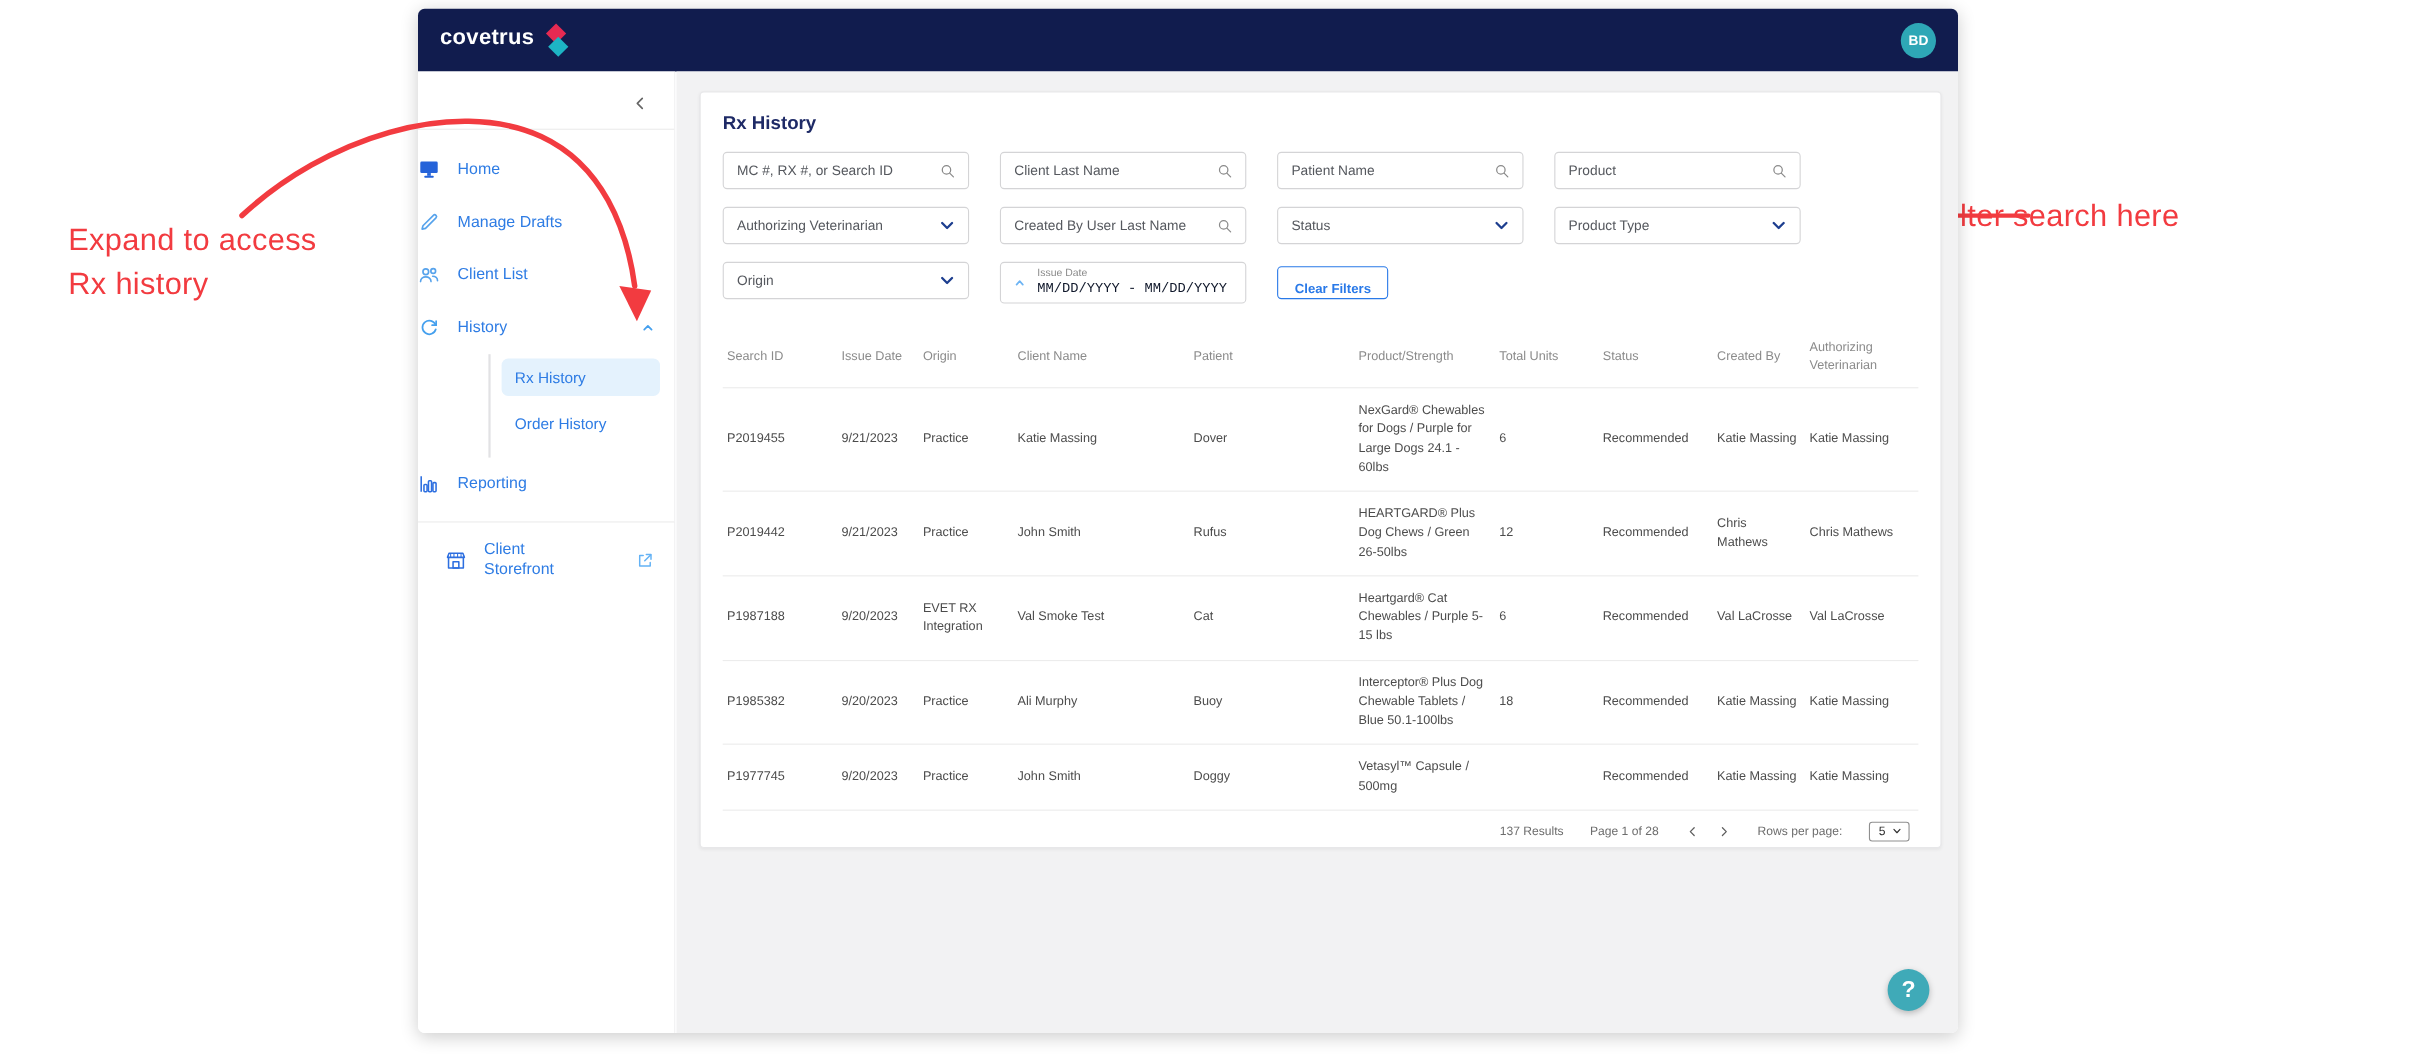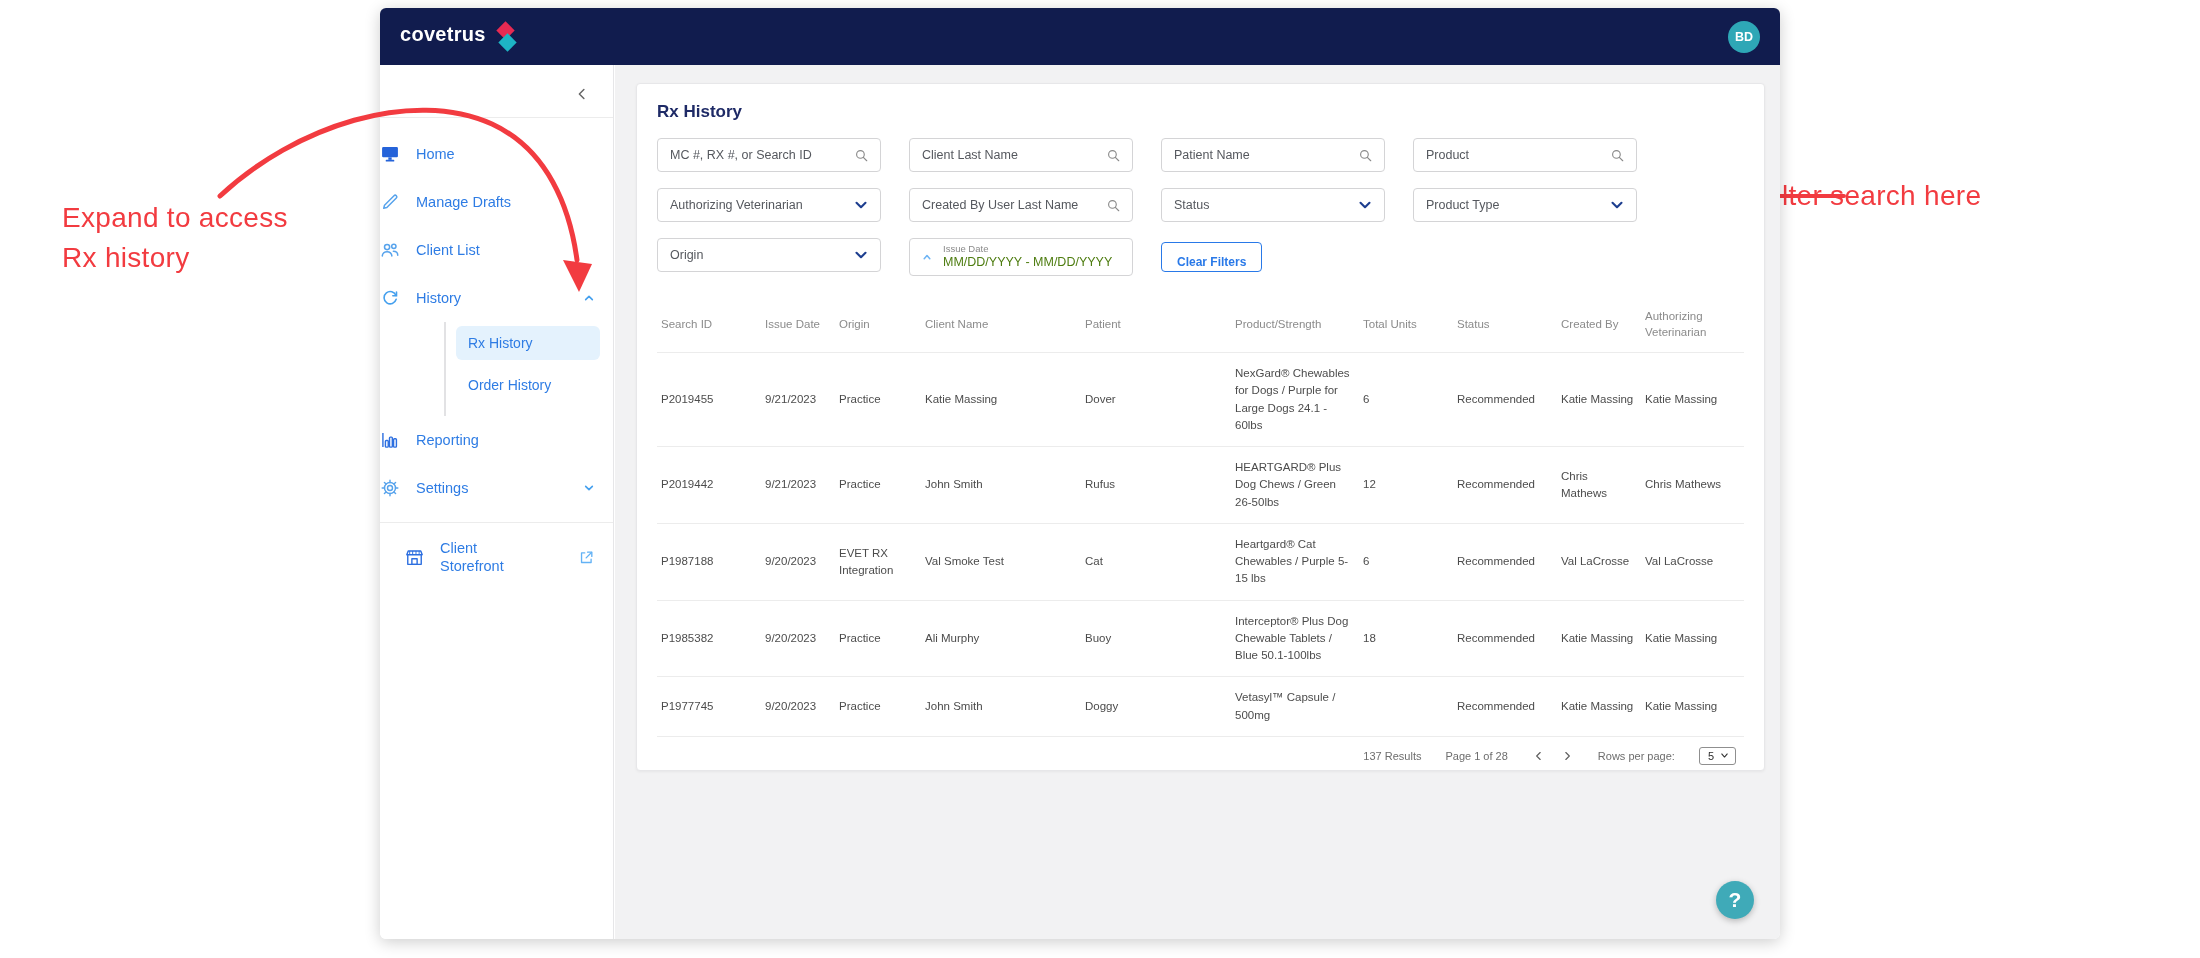--- a/index.html
+++ b/index.html
@@ -66,21 +66,21 @@
     display:flex; align-items:center; padding:0 10px 0 12px; gap:8px; }
   .field input { border:none; outline:none; flex:1; min-width:0; font-size:12.5px;
     color:#333; font-family:inherit; background:transparent; }
   .field input::placeholder { color:#55585e; opacity:1; }
   .field .ph { flex:1; font-size:12.5px; color:#55585e; cursor:default; }
   .field.select { cursor:pointer; }
   .issue-field { height:38px; align-self:center; border:1px solid #d4d4d6; border-radius:4px;
     display:flex; align-items:center; gap:9px; padding:2px 10px; cursor:pointer; }
   .issue-stack { display:flex; flex-direction:column; line-height:1.25; }
   .issue-lbl { font-size:9.5px; color:#8a8a8a; }
-  .issue-val { font-size:12.5px; color:#4d7c0f; }
+  .issue-val { font-size:12.5px; color:#0f172a;font-family:Liberation Mono, monospace; }
   .clear-btn { grid-column:3; justify-self:start; align-self:center; height:30px;
     padding:12px 15px; background:#fff; border:1px solid #2979e8; border-radius:4px;
     color:#2979e8; font-size:12px; font-weight:600; font-family:inherit; cursor:pointer; }
 
   
   .tbl { margin-top:20px; }
   .thead, .trow { display:grid;
     grid-template-columns:96px 66px 78px 152px 142px 120px 86px 96px 76px 102px;
     column-gap:8px; align-items:center; padding:12px 4px; }
   .thead { color:#8b8b8b; font-size:11.5px; line-height:1.4; border-bottom:1px solid #ececec; }
@@ -192,33 +192,20 @@
       <div class="nav-item">
         <svg width="20" height="20" viewBox="0 0 24 24" fill="none" stroke="#2d6fe0" stroke-width="1.7" stroke-linejoin="round">
           <path d="M3.5 3.5 v17"></path>
           <rect x="6.5" y="12.5" width="3.4" height="8" rx="1"></rect>
           <rect x="11.4" y="8.5" width="3.4" height="12" rx="1"></rect>
           <rect x="16.3" y="10.5" width="3.4" height="10" rx="1"></rect>
         </svg>
         <span>Reporting</span>
       </div>
 
-      <div class="nav-item">
-        <svg width="20" height="20" viewBox="0 0 24 24" fill="none" stroke="#57a3ec" stroke-width="1.7" stroke-linecap="round">
-          <circle cx="12" cy="12" r="3"></circle>
-          <circle cx="12" cy="12" r="6.6"></circle>
-          <path d="M12 2.6 v2.8 M12 18.6 v2.8 M2.6 12 h2.8 M18.6 12 h2.8 M5.3 5.3 l2 2 M16.7 16.7 l2 2 M18.7 5.3 l-2 2 M7.3 16.7 l-2 2"></path>
-        </svg>
-        <span>Settings</span>
-        <span class="spacer">
-          <svg width="16" height="16" viewBox="0 0 24 24" fill="none" stroke="#45a0ee" stroke-width="2.4" stroke-linecap="round" stroke-linejoin="round">
-            <polyline points="7,9.5 12,14.5 17,9.5"></polyline>
-          </svg>
-        </span>
-      </div>
 
       <div class="sb-div" style="margin-top:10px;"></div>
 
       <div class="storefront">
         <svg width="21" height="21" viewBox="0 0 24 24" fill="none" stroke="#2d6fe0" stroke-width="1.6" stroke-linejoin="round">
           <path d="M4.8 4.5 h14.4 l1.6 4.3 H3.2 z"></path>
           <path d="M4.3 8.8 v11 h15.4 v-11"></path>
           <rect x="9" y="13.4" width="6" height="6.4"></rect>
           <path d="M6.5 4.5 v4.3 M9.9 4.5 v4.3 M13.7 4.5 v4.3 M17.3 4.5 v4.3" stroke-width="1.1"></path>
         </svg>

